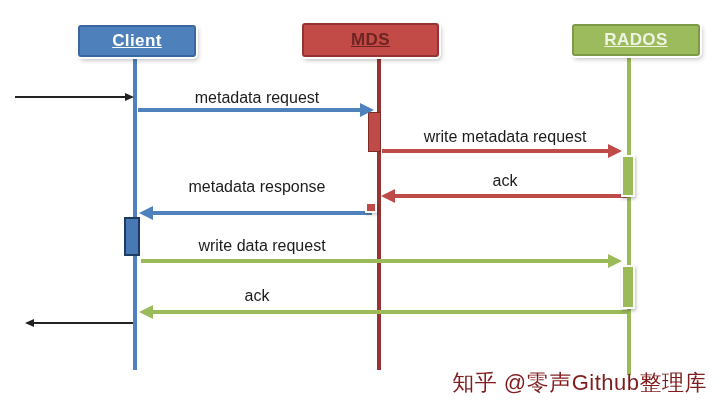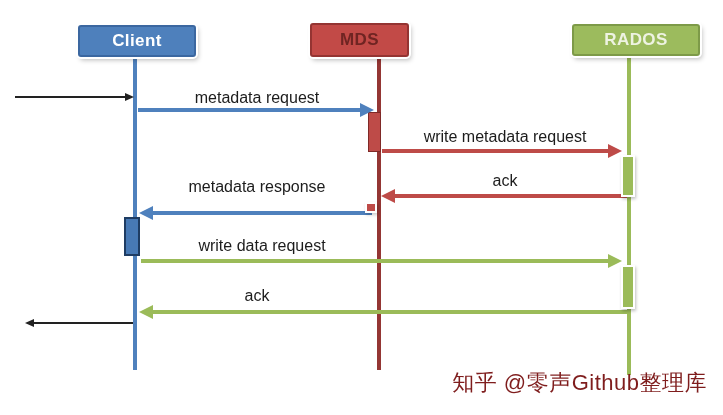--- a/index.html
+++ b/index.html
@@ -4,24 +4,24 @@
 <style>
   html,body{margin:0;padding:0;background:#fff;}
   .stage{
     position:relative;width:723px;height:415px;background:#ffffff;overflow:hidden;
     font-family:"Liberation Sans",sans-serif;
   }
   
   .actor{
     position:absolute;box-sizing:border-box;display:flex;align-items:center;justify-content:center;
     border-radius:3px;font-size:17px;font-weight:700;letter-spacing:.4px;
-    box-shadow:0 0 0 2px #ffffff,2px 3px 5px rgba(0,0,0,.28);z-index:6;
+    box-shadow:0 0 0 2px #ffffff,2px 3px 5px rgba(0,0,0,.28);z-index:6;text-decoration:underline;
   }
   .actor.client{left:78px;top:25px;width:118px;height:32px;background:#4e80bc;border:2px solid #3b67a0;color:#ffffff;}
-  .actor.mds{left:310px;top:23px;width:99px;height:34px;background:#c24a47;border:2px solid #943432;color:#6f2422;}
+  .actor.mds{left:302px;top:23px;width:137px;height:34px;background:#c24a47;border:2px solid #943432;color:#6f2422;}
   .actor.rados{left:572px;top:24px;width:128px;height:32px;background:#9cbb5d;border:2px solid #7d9a48;color:#eef3e2;}
   
   .lifeline{position:absolute;width:4px;z-index:1;}
   .ll-client{left:133px;top:56px;height:314px;background:#4f81bd;}
   .ll-mds{left:377px;top:56px;height:314px;background:#943634;}
   .ll-rados{left:627px;top:55px;height:320px;background:#9bbb59;}
   
   .msgline{position:absolute;height:4px;z-index:2;}
   .c-blue{background:#4f81bd;}
   .c-red{background:#be4b48;}

